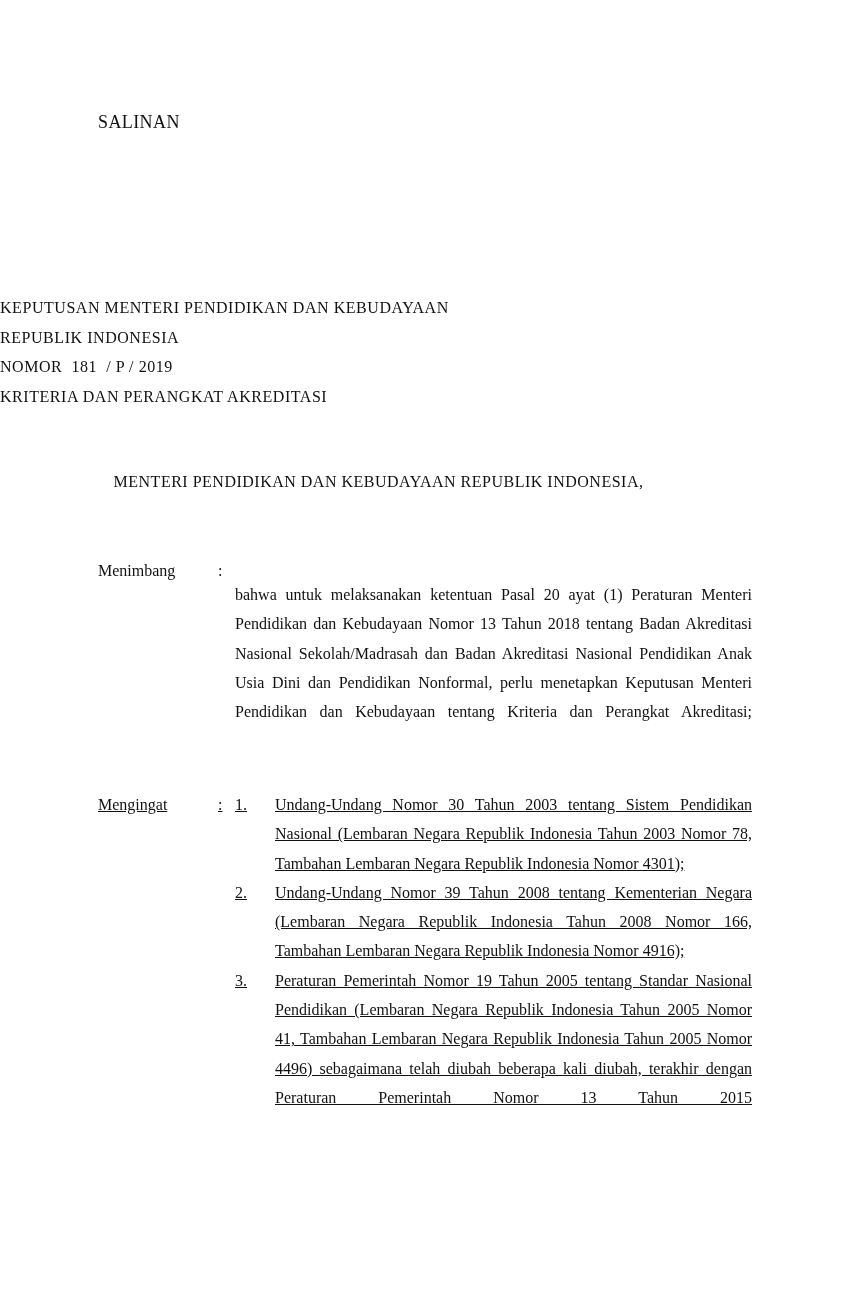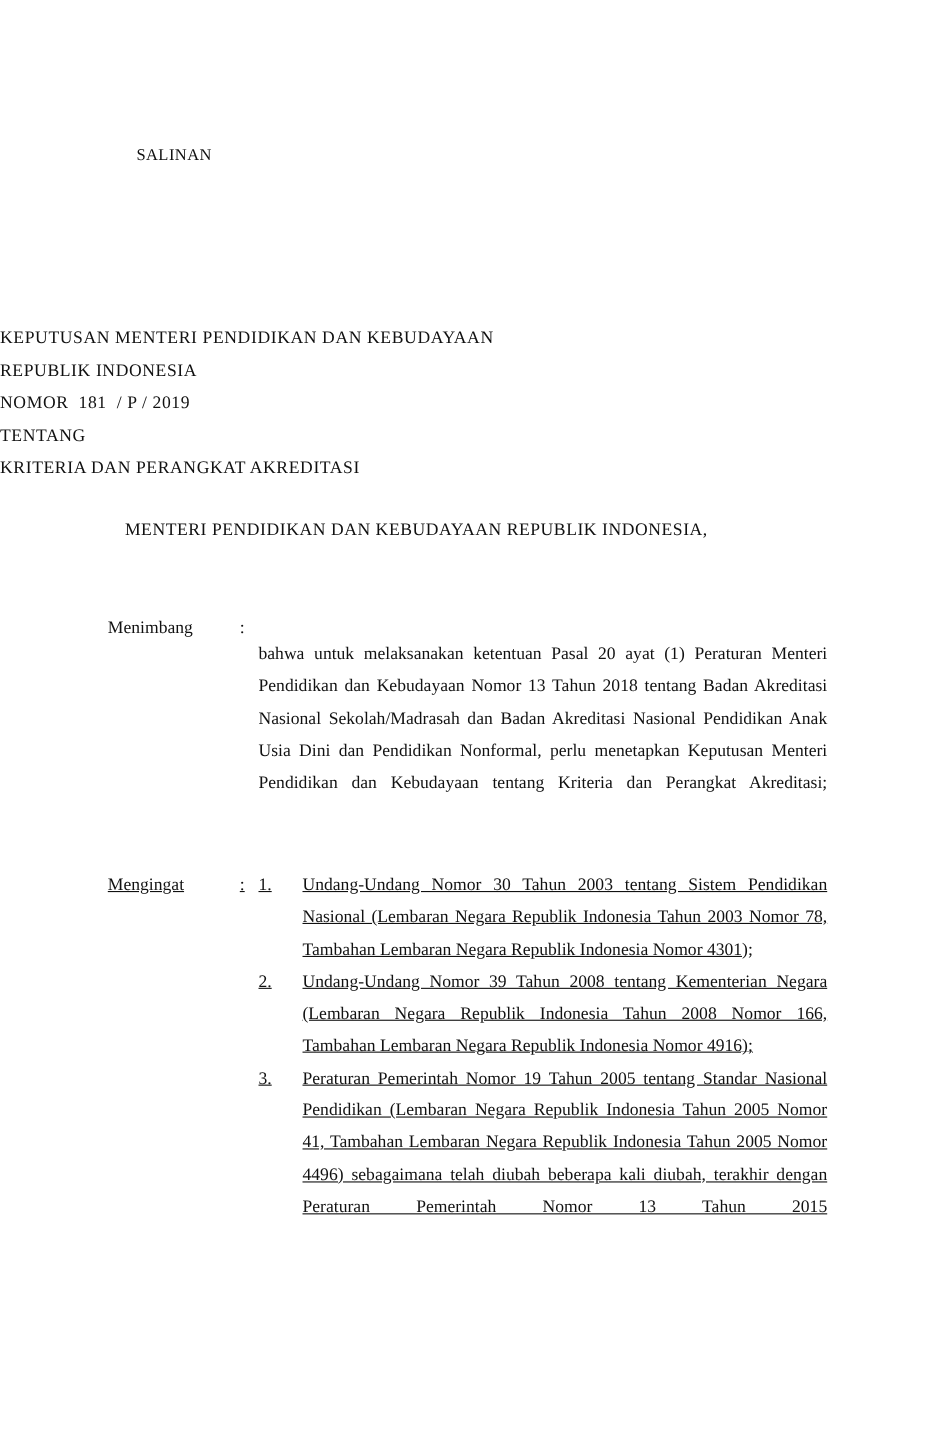--- a/index.html
+++ b/index.html
@@ -15,26 +15,25 @@
     font-family: "Liberation Serif", "DejaVu Serif", serif;
     color: #111111;
     overflow: hidden;
     box-sizing: border-box;
   }
 
   
   .salinan {
     position: absolute;
     left: 98px;
-    top: 132px;
-    font-size: 15px;
+    top: 112px;
+    font-size: 18px;
     letter-spacing: 0.4px;
     line-height: 1.2;
     white-space: nowrap;
-    margin-left: 26px;
   }
 
   
   .title-block {
     position: absolute;
     left: 0;
     top: 293px;
     width: 850px;
     text-align: left;
   }
@@ -125,21 +124,20 @@
 <body>
 
 <div class="page">
 
   <div class="salinan">SALINAN</div>
 
   <div class="title-block">
     <div class="title-line">KEPUTUSAN MENTERI PENDIDIKAN DAN KEBUDAYAAN</div>
     <div class="title-line">REPUBLIK INDONESIA</div>
     <div class="title-line">NOMOR  181  / P / 2019</div>
-    <div class="title-line">TENTANG</div>
     <div class="title-line">KRITERIA DAN PERANGKAT AKREDITASI</div>
   </div>
 
   <div class="addressee">MENTERI PENDIDIKAN DAN KEBUDAYAAN REPUBLIK INDONESIA,</div>
 
   <div class="clause clause-menimbang">
     <div class="clause-row">
       <div class="clause-label">Menimbang</div>
       <div class="clause-colon">:</div>
       <div class="clause-body justify-all">bahwa untuk melaksanakan ketentuan Pasal 20 ayat (1) Peraturan Menteri Pendidikan dan Kebudayaan Nomor 13 Tahun 2018 tentang Badan Akreditasi Nasional Sekolah/Madrasah dan Badan Akreditasi Nasional Pendidikan Anak Usia Dini dan Pendidikan Nonformal, perlu menetapkan Keputusan Menteri Pendidikan dan Kebudayaan tentang Kriteria dan Perangkat Akreditasi;</div>

